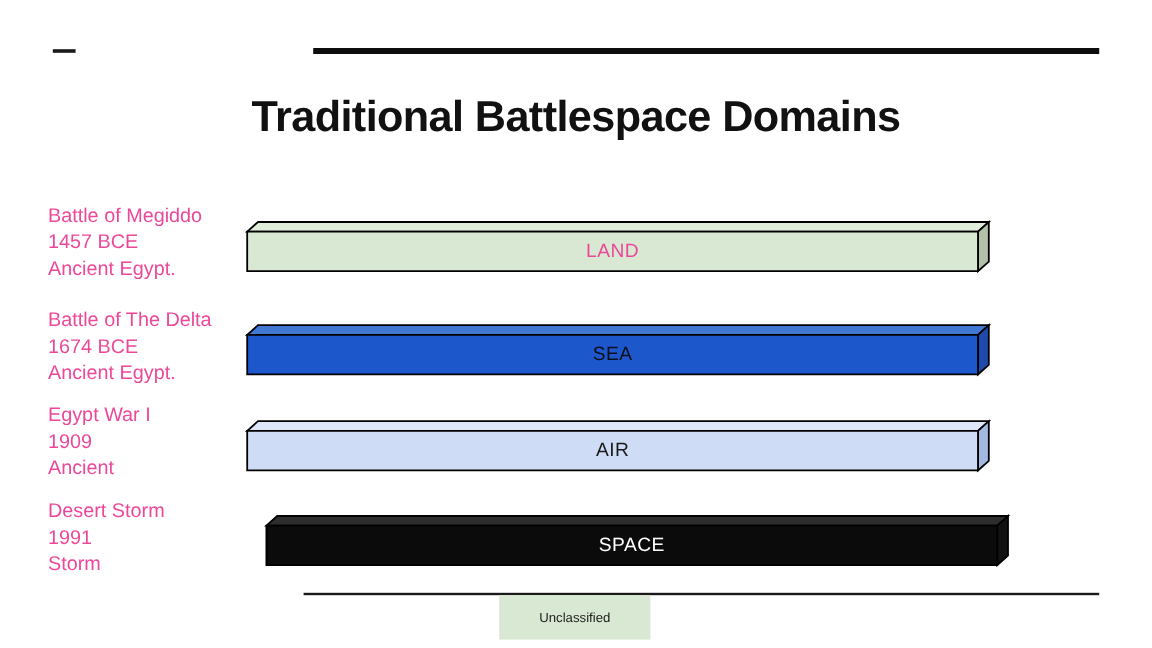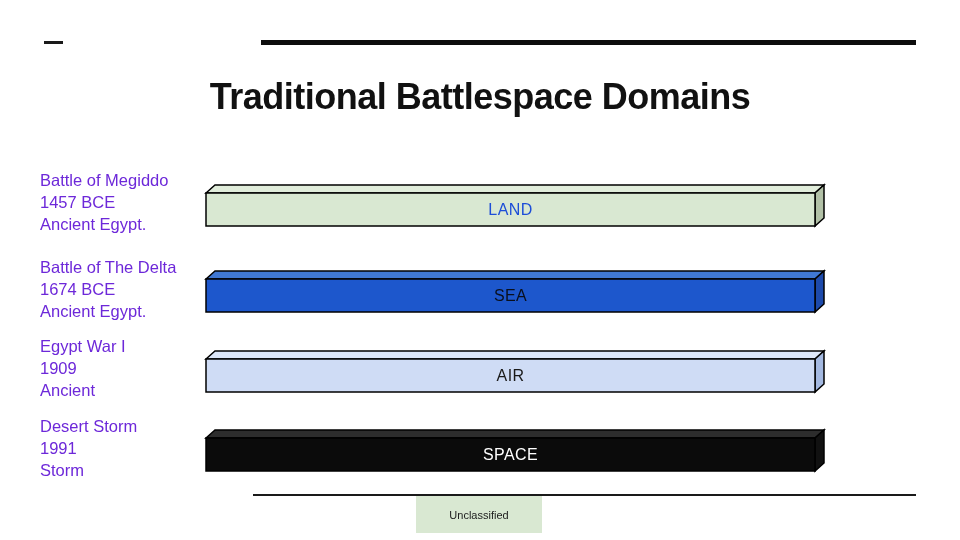--- a/index.html
+++ b/index.html
@@ -8,35 +8,35 @@
     font-family:"Liberation Sans", sans-serif;color:#141414;border-radius:22px;
   }
   .accent-dash{position:absolute;left:44px;top:41px;width:19px;height:3px;background:#1a1a1a;}
   .header-rule{position:absolute;left:261px;top:40px;width:655px;height:5px;background:#0d0d0d;}
   .slide-title{
     position:absolute;left:0;top:76px;width:960px;text-align:center;
     font-size:36px;font-weight:700;letter-spacing:-0.5px;color:#111111;line-height:42px;
   }
   .event{
     position:absolute;left:40px;width:170px;
-    font-size:16.5px;line-height:22px;color:#6d28d9;
+    font-size:16.5px;line-height:22px;color:#ec4899;
   }
   .event div{white-space:nowrap;}
   .bar3d{position:absolute;left:206px;width:620px;height:43px;}
   .bar3d svg{position:absolute;left:0;top:0;overflow:visible;display:block;}
   .bar3d polygon{stroke:#000000;stroke-width:1.5;stroke-linejoin:miter;}
   .bar-label{
     position:absolute;left:0;top:8px;width:609px;height:33px;
     display:flex;align-items:center;justify-content:center;
     font-size:16px;letter-spacing:0.4px;
   }
   .row1-event{top:169px;} .row1-bar{top:185px;}
   .row2-event{top:256px;} .row2-bar{top:271px;text-decoration:underline;}
   .row3-event{top:335px;} .row3-bar{top:351px;}
-  .row4-event{top:415px;} .row4-bar{top:430px;}
+  .row4-event{top:415px;} .row4-bar{top:430px;margin-left:16px;}
   .footer-rule{position:absolute;left:253px;top:494px;width:663px;height:2px;background:#1a1a1a;}
   .badge{
     position:absolute;left:416px;top:496px;width:126px;height:37px;
     display:flex;align-items:center;justify-content:center;
     font-size:11px;color:#1c1c1c;
   }
 </style>
 </head>
 <body>
 
@@ -51,21 +51,21 @@
     <div>Battle of Megiddo</div>
     <div>1457 BCE</div>
     <div>Ancient Egypt.</div>
   </div>
   <div class="bar3d row1-bar">
     <svg width="620" height="43" viewBox="0 0 620 43">
       <polygon points="0,8 9,0 618,0 609,8" fill="#e1eddb"></polygon>
       <polygon points="609,8 618,0 618,33 609,41" fill="#b2c1a7"></polygon>
       <polygon points="0,8 609,8 609,41 0,41" fill="#d9e8d2"></polygon>
     </svg>
-    <div class="bar-label" style="color: #1d4ed8;">LAND</div>
+    <div class="bar-label" style="color: #ec4899;">LAND</div>
   </div>
 
   <div class="event row2-event">
     <div>Battle of The Delta</div>
     <div>1674 BCE</div>
     <div>Ancient Egypt.</div>
   </div>
   <div class="bar3d row2-bar">
     <svg width="620" height="43" viewBox="0 0 620 43">
       <polygon points="0,8 9,0 618,0 609,8" fill="#4078d3"></polygon>

